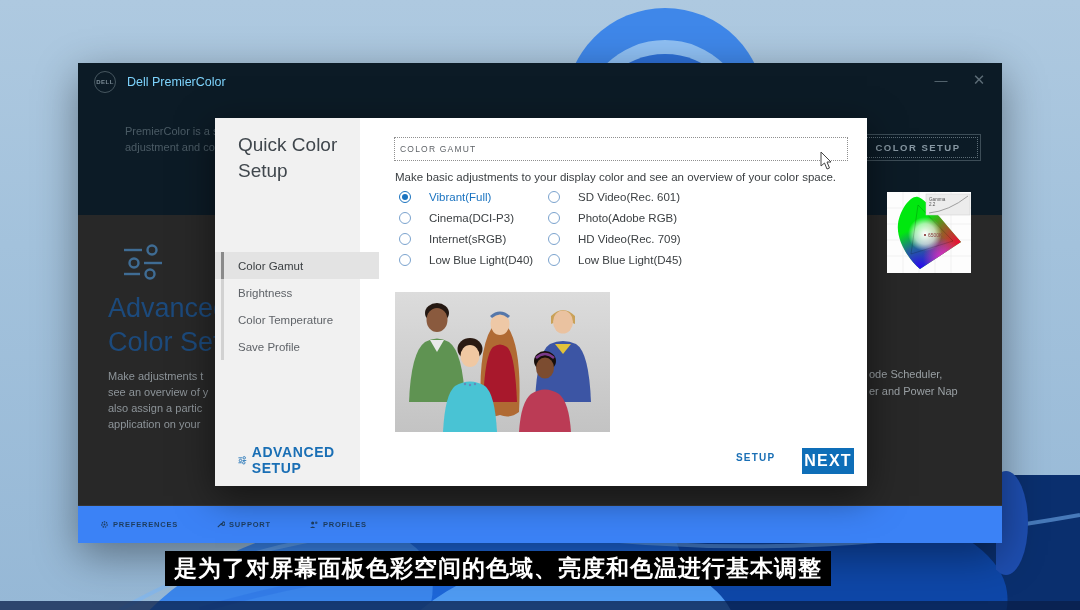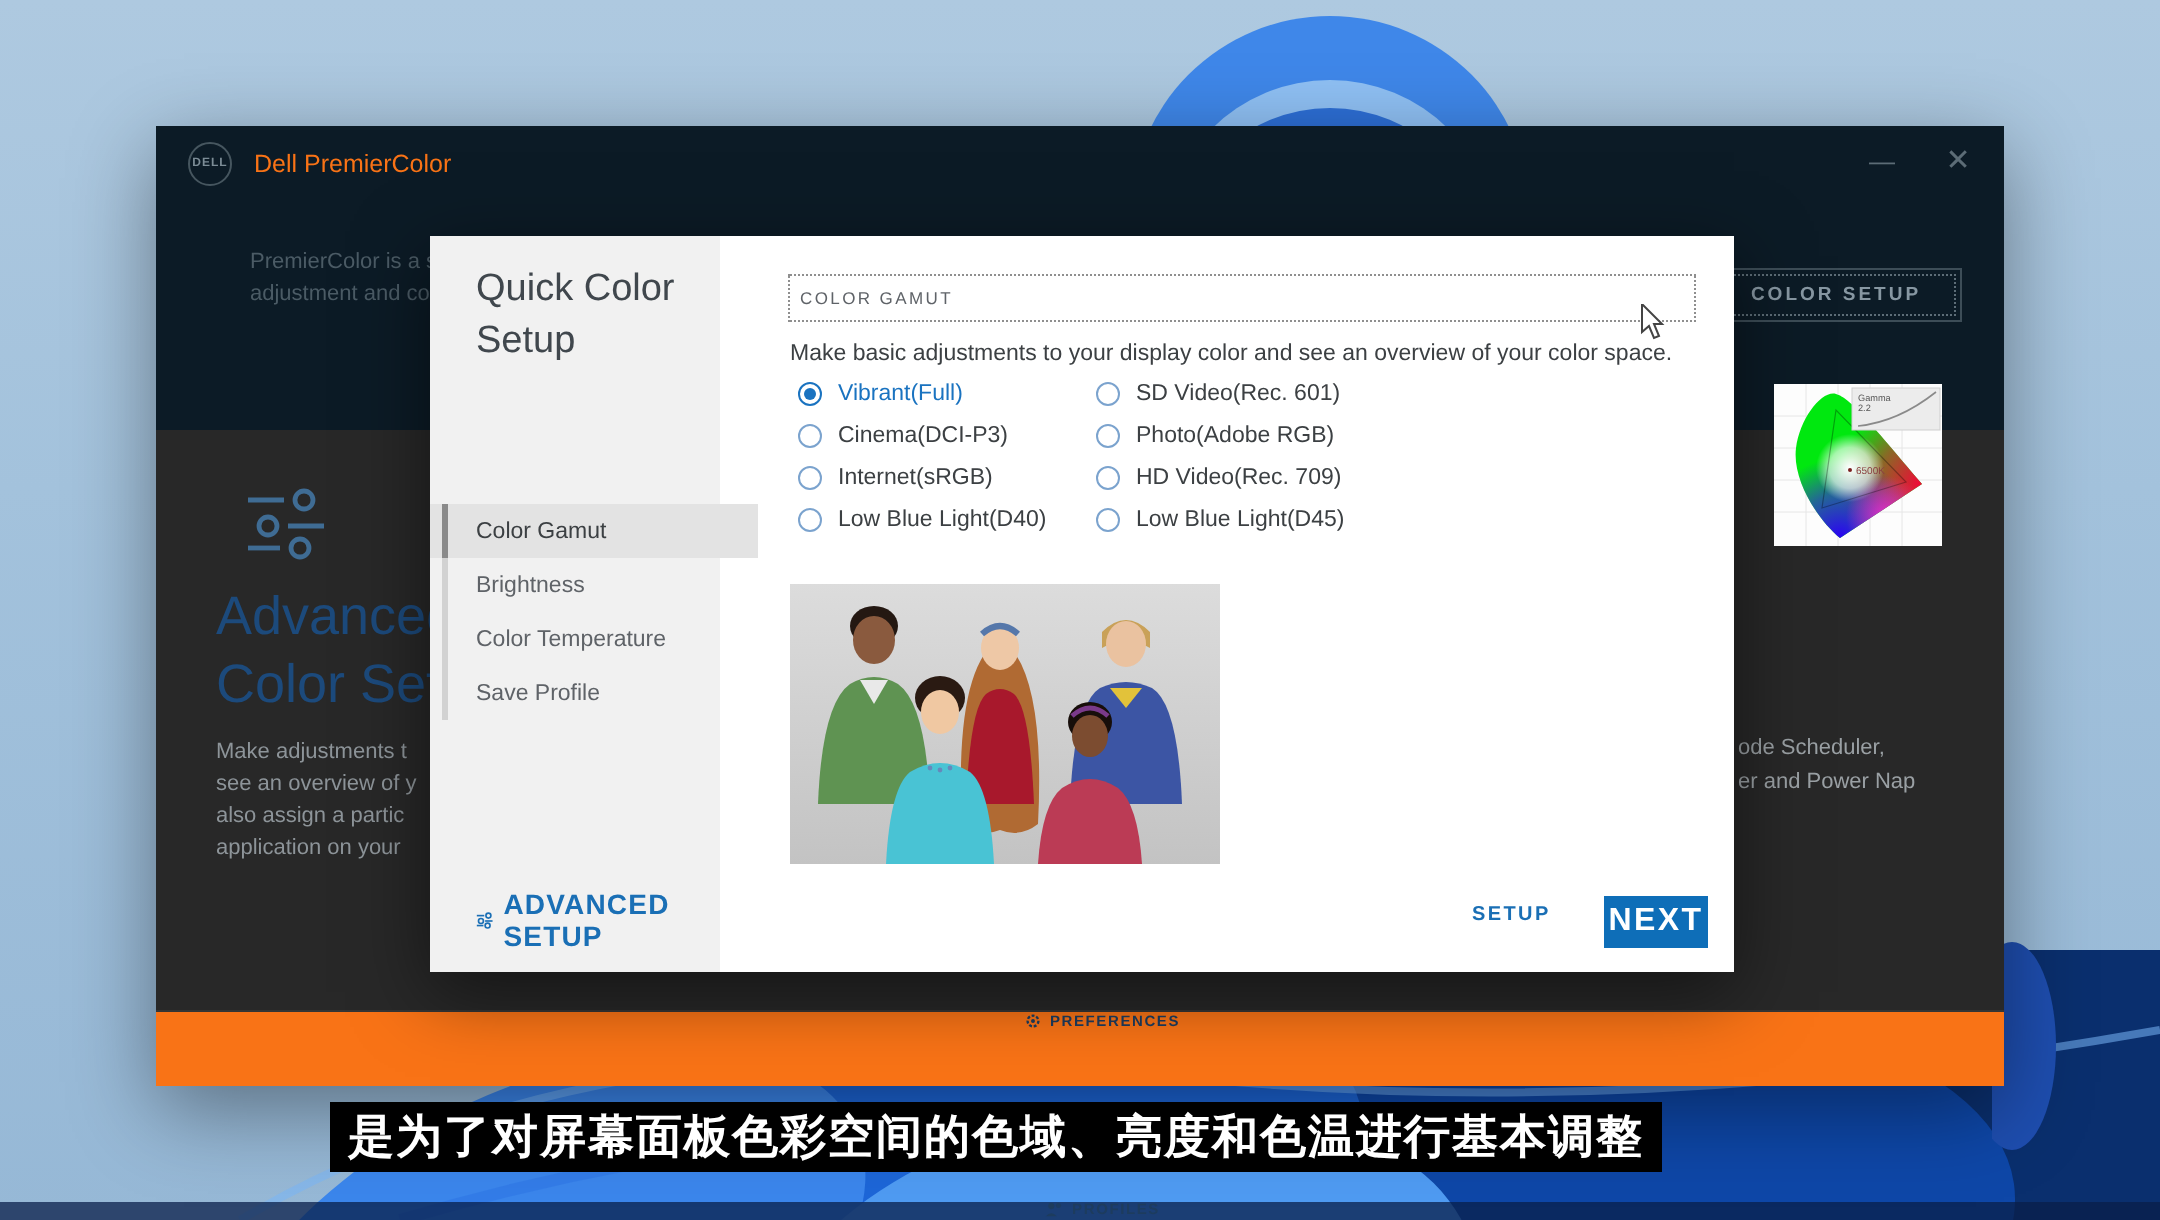--- a/index.html
+++ b/index.html
@@ -14,39 +14,39 @@
   #bloom-right { left:996px; top:468px; width:34px; height:110px; }
 
   
   #app-window { left:78px; top:63px; width:924px; height:480px; background:#282828;
     box-shadow:0 12px 40px rgba(0,0,0,.4); }
   #app-header { left:0; top:0; width:924px; height:152px; background:#0c1b26; }
   #titlebar { left:0; top:0; width:924px; height:38px; display:flex; align-items:center; }
   #dell-logo { width:22px; height:22px; border:1px solid #46565f; border-radius:50%;
     margin-left:16px; display:flex; align-items:center; justify-content:center;
     font-size:6px; letter-spacing:.5px; color:#7c8c96; font-weight:bold; }
-  #app-title { margin-left:11px; font-size:12.5px; color:#f97316; }
+  #app-title { margin-left:11px; font-size:12.5px; color:#7dd3fc; }
   .win-ctl { width:30px; text-align:center; color:#5c6c76; font-size:13px; cursor:default; }
   #win-minimize { position:absolute; left:848px; top:10px; }
   #win-close { position:absolute; left:886px; top:8px; font-size:15px; }
   .banner-text { left:47px; top:60px; font-size:11px; line-height:16px; color:#4b5b65; white-space:nowrap; }
   #color-setup-btn { left:777px; top:71px; width:126px; height:27px; border:1px solid #3d4d57;
     outline:1px dotted #5d6d77; outline-offset:-4px; color:#8797a2; font-size:9.5px; font-weight:bold;
     letter-spacing:1.5px; display:flex; align-items:center; justify-content:center; background:transparent; }
 
   
   #adv-icon { left:44px; top:179px; width:42px; height:42px; }
   #adv-heading { left:30px; top:228px; width:107px; height:72px; overflow:hidden;
     color:#1c4a7c; font-size:27px; line-height:34px; white-space:nowrap; }
   #adv-desc { left:30px; top:305px; width:108px; overflow:hidden; color:#8d9499;
     font-size:11px; line-height:16px; white-space:nowrap; }
   #bg-right-text { left:791px; top:303px; color:#9aa0a4; font-size:11px; line-height:17px; white-space:nowrap; }
 
-  #app-footer { left:0; top:442px; width:924px; height:38px; background:#f97316;
-    border-top:1px solid #353535; display:flex; align-items:center; gap:38px; padding-left:22px;flex-direction:column; }
+  #app-footer { left:0; top:442px; width:924px; height:38px; background:#3b82f6;
+    border-top:1px solid #353535; display:flex; align-items:center; gap:38px; padding-left:22px; }
   .footer-item { display:flex; align-items:center; gap:4px; color:#1d3c5e; font-size:7.5px;
     font-weight:bold; letter-spacing:.8px; }
   .footer-item svg { display:block; }
 
   
   #dialog { left:215px; top:118px; width:652px; height:368px; background:#fff;
     box-shadow:0 10px 35px rgba(0,0,0,.5); }
   #dlg-side { left:0; top:0; width:145px; height:368px; background:#f1f1f1; }
   #dlg-title { left:23px; top:14px; width:122px; font-size:19px; line-height:26px; color:#40474d; }
   #dlg-nav { left:0; top:134px; width:164px; }
@@ -59,21 +59,21 @@
     color:#1a6fb5; font-size:14px; font-weight:bold; letter-spacing:.6px; cursor:pointer; }
 
   #dlg-main { left:164px; top:0; width:488px; height:368px; background:#fff; }
   #gamut-field { left:15px; top:19px; width:454px; height:24px; border:1px dotted #8f8f8f;
     display:flex; align-items:center; padding-left:5px; font-size:8.5px; letter-spacing:1.2px;
     color:#5f6368; background:#fff; }
   #dlg-desc { left:16px; top:53px; font-size:11.5px; color:#3c4043; }
   .opt-col { top:68px; }
   #opt-col-left { left:20px; }
   #opt-col-right { left:169px; }
-  .opt-row { height:21px; display:flex; align-items:center; gap:8px; font-size:11.5px; color:#3c4043; cursor:pointer; }
+  .opt-row { height:21px; display:flex; align-items:center; gap:18px; font-size:11.5px; color:#3c4043; cursor:pointer; }
   .radio { width:12px; height:12px; border:1.5px solid #7ba3ce; border-radius:50%; position:relative; flex:none; }
   .opt-row.selected { color:#1a73c0; }
   .opt-row.selected .radio { border-color:#1a73c0; }
   .opt-row.selected .radio::after { content:""; position:absolute; left:2px; top:2px; width:6px; height:6px;
     border-radius:50%; background:#1a73c0; }
   #gamut-figure { left:508px; top:74px; width:84px; height:81px; }
   #photo { left:16px; top:174px; width:215px; height:140px; }
   #cancel-btn { left:357px; top:334px; color:#1a6fb5; font-size:10px; font-weight:bold;
     letter-spacing:1.2px; background:none; border:none; cursor:pointer; font-family:inherit; }
   #next-btn { left:423px; top:330px; width:52px; height:26px; background:#0e6eb8; color:#fff;

